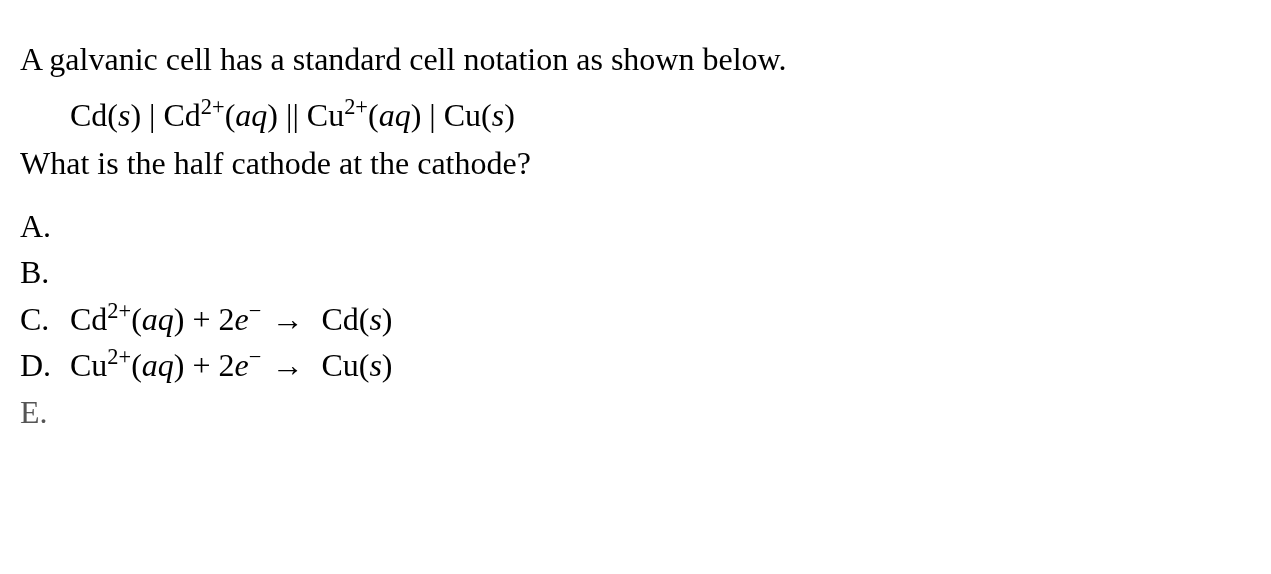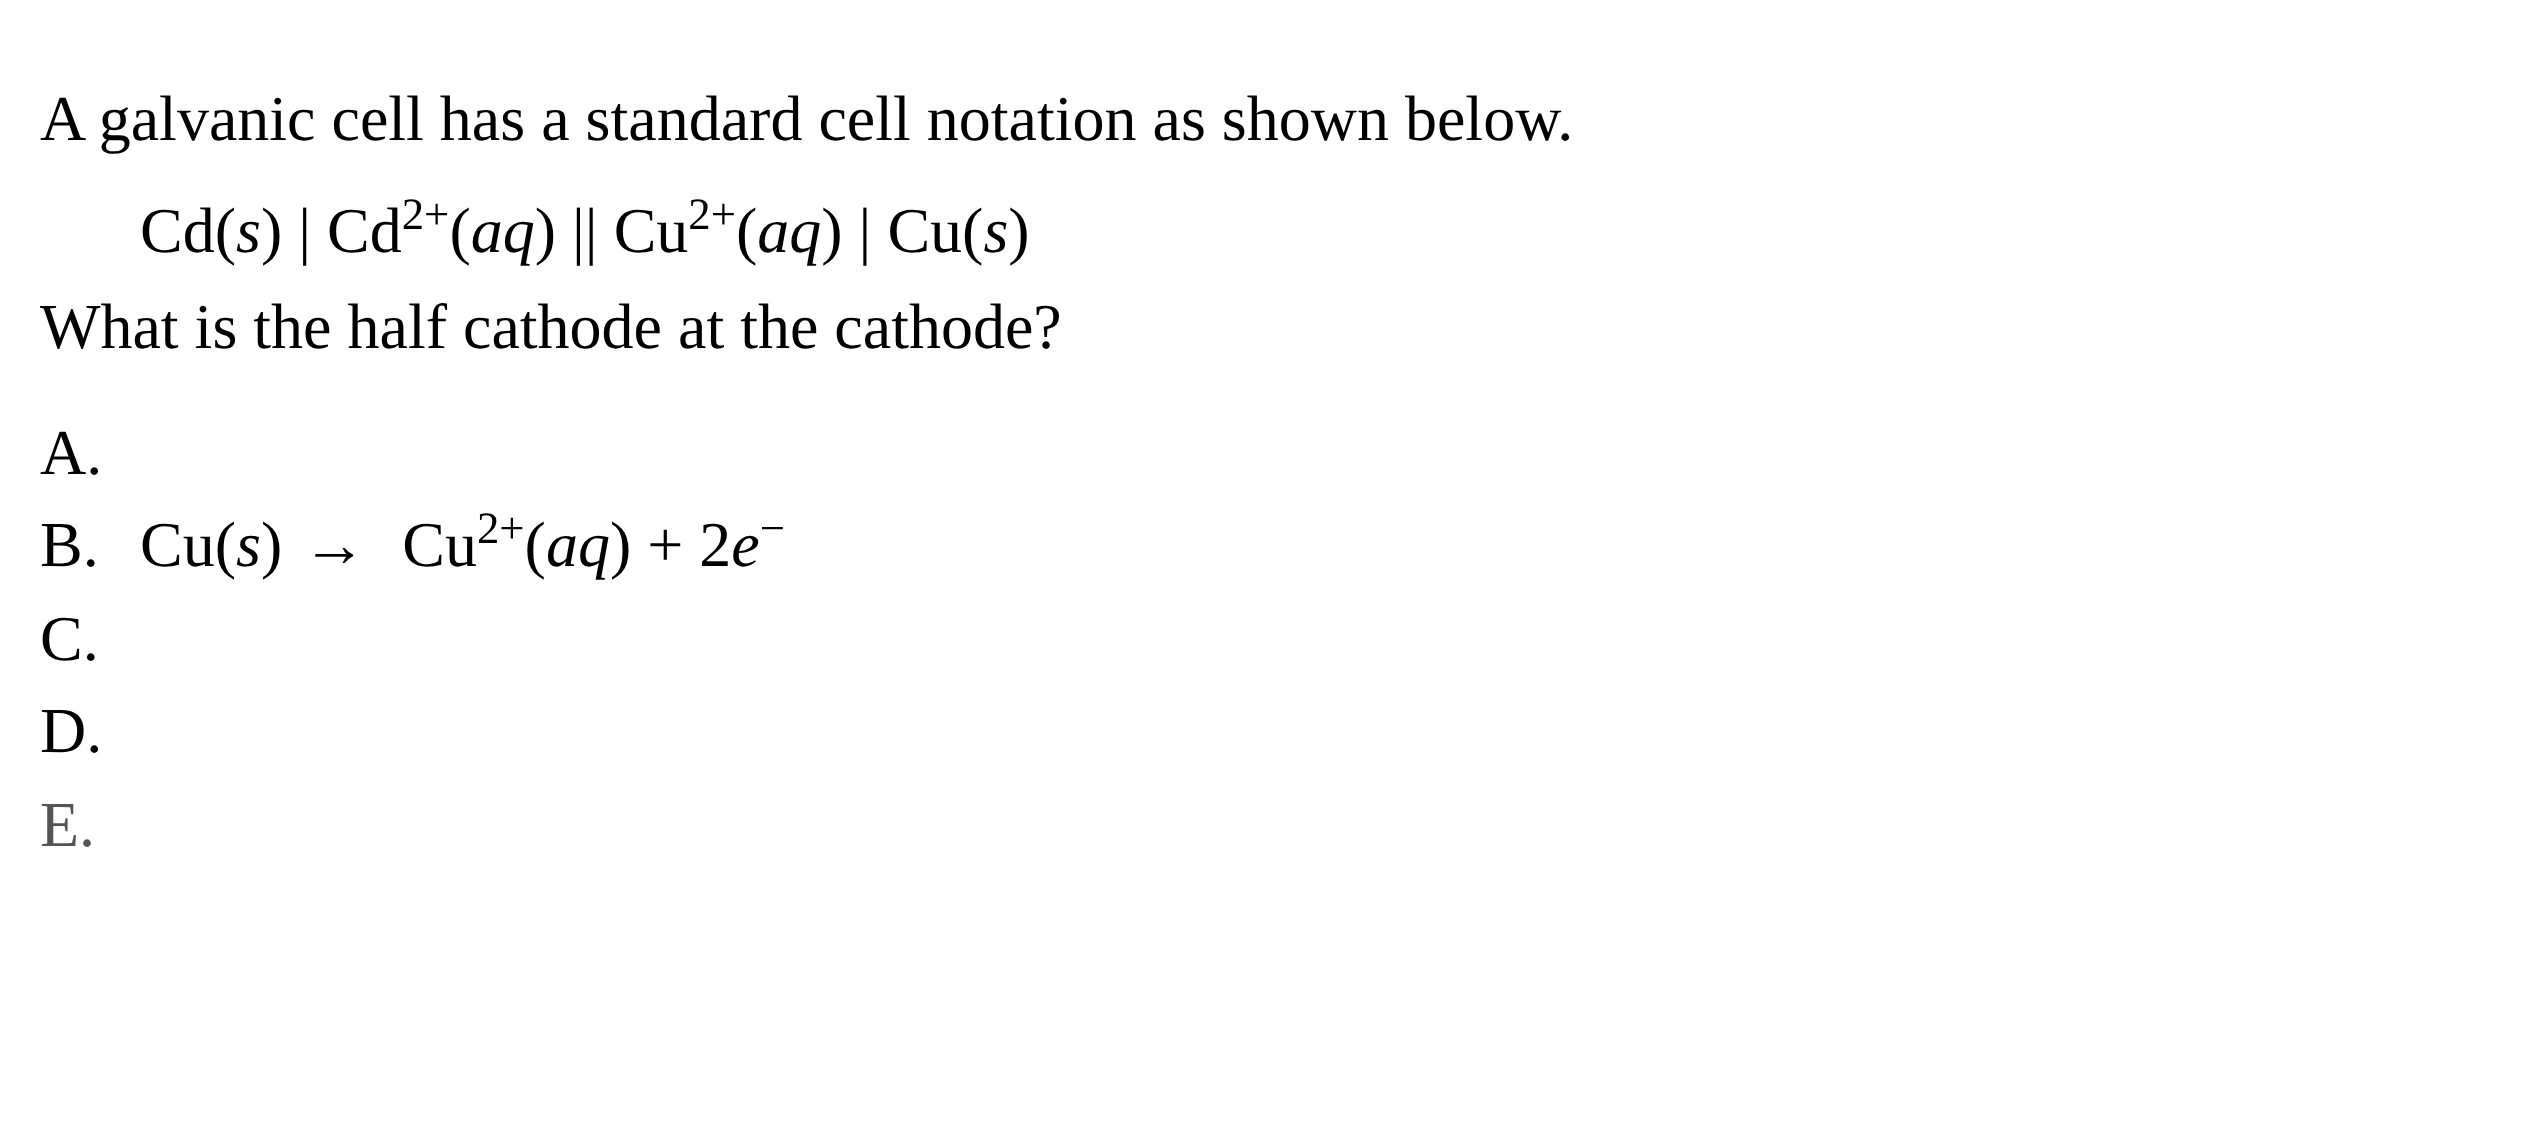--- a/index.html
+++ b/index.html
@@ -62,26 +62,29 @@
 </div>
 
 <div class="question">What is the half cathode at the cathode?</div>
 
 <ul class="options">
   <li class="option">
     <span class="option-label">A.</span>
   </li>
   <li class="option">
     <span class="option-label">B.</span>
+  </li>
+  <li class="option">
+    <span class="option-label">C.</span>
     <span>
-      <span>Cu(</span><span class="italic">s</span><span>)</span><span class="arrow">→</span><span> Cu</span><span class="sup">2+</span><span>(</span><span class="italic">aq</span><span>) + 2</span><span class="italic">e</span><span class="sup">−</span>
+      <span>Cd</span><span class="sup">2+</span><span>(</span><span class="italic">aq</span><span>) + 2</span><span class="italic">e</span><span class="sup">−</span><span class="arrow">→</span><span> Cd(</span><span class="italic">s</span><span>)</span>
     </span>
   </li>
   <li class="option">
-    <span class="option-label">C.</span>
-  </li>
-  <li class="option">
     <span class="option-label">D.</span>
+    <span>
+      <span>Cu</span><span class="sup">2+</span><span>(</span><span class="italic">aq</span><span>) + 2</span><span class="italic">e</span><span class="sup">−</span><span class="arrow">→</span><span> Cu(</span><span class="italic">s</span><span>)</span>
+    </span>
   </li>
   <li class="option gray">
     <span class="option-label">E.</span>
   </li>
 </ul>
 
 </body></html>

